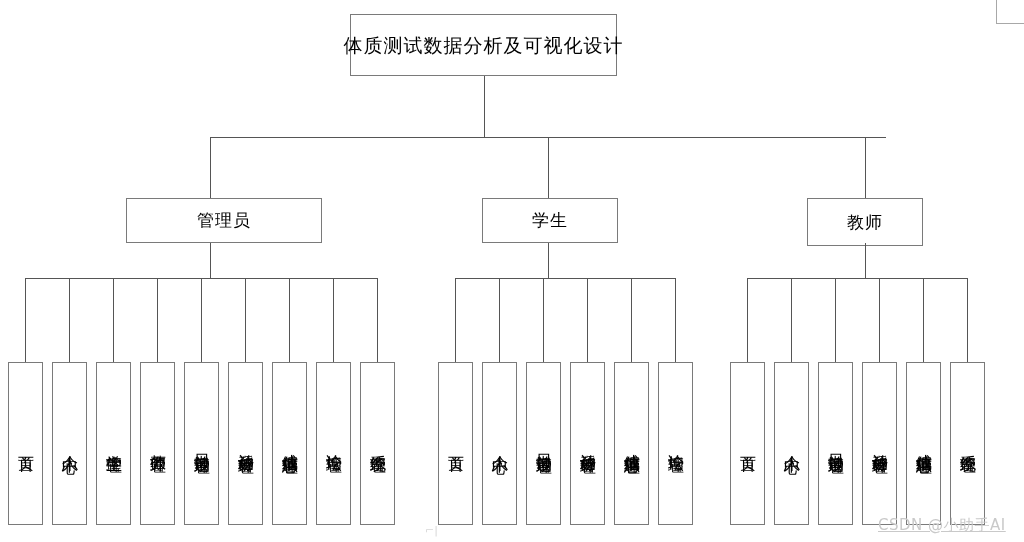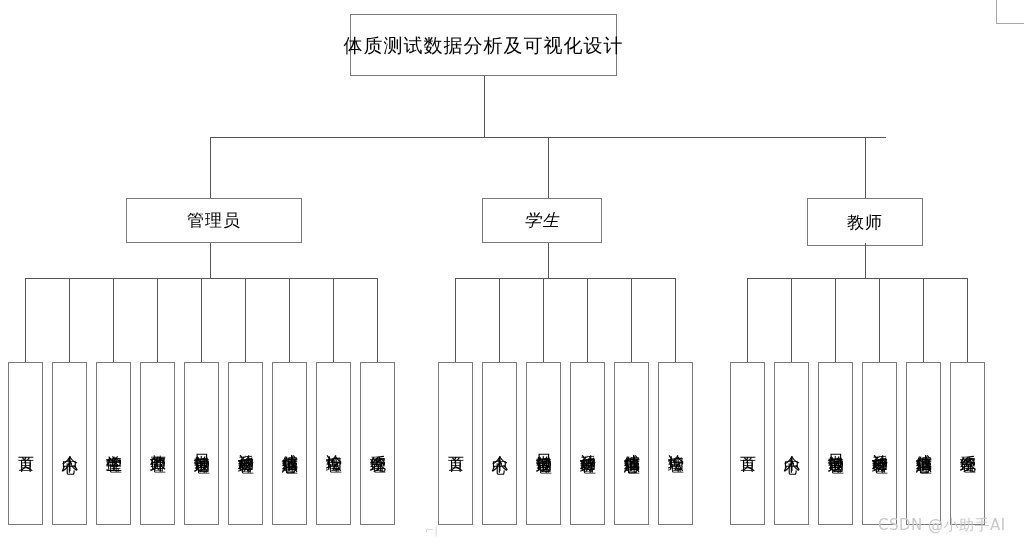--- a/index.html
+++ b/index.html
@@ -90,20 +90,21 @@
   }
 
   
   .watermark {
     position: absolute;
     font-size: 15px;
     color: #c9c9c9;
     white-space: nowrap;
     letter-spacing: 0.5px;
     user-select: none;
+    text-decoration: underline;
   }
 
   .artifact {
     position: absolute;
     color: #d8d8d8;
     font-size: 11px;
     white-space: nowrap;
   }
 </style>
 </head>
@@ -118,25 +119,25 @@
   </div>
 
   <div class="conn-v" style="left:484px; top:76px; height:61px;"></div>
 
   <div class="conn-h" style="left:210px; top:137px; width:676px;"></div>
 
   <div class="conn-v" style="left:210px; top:137px; height:61px;"></div>
   <div class="conn-v" style="left:548px; top:137px; height:61px;"></div>
   <div class="conn-v" style="left:865px; top:137px; height:61px;"></div>
 
-  <div class="node" style="left:126px; top:198px; width:176px; height:45px;">
+  <div class="node" style="left:126px; top:198px; width:196px; height:45px;">
     <span class="node-role">管理员</span>
   </div>
 
-  <div class="node" style="left:482px; top:198px; width:120px; height:45px;font-style:italic;">
+  <div class="node" style="left:482px; top:198px; width:136px; height:45px;">
     <span class="node-role">学生</span>
   </div>
 
   <div class="node" style="left:807px; top:198px; width:116px; height:48px;">
     <span class="node-role">教师</span>
   </div>
 
   <div class="conn-v" style="left:210px; top:243px; height:35px;"></div>
   <div class="conn-h" style="left:25px; top:278px; width:353px;"></div>
 

